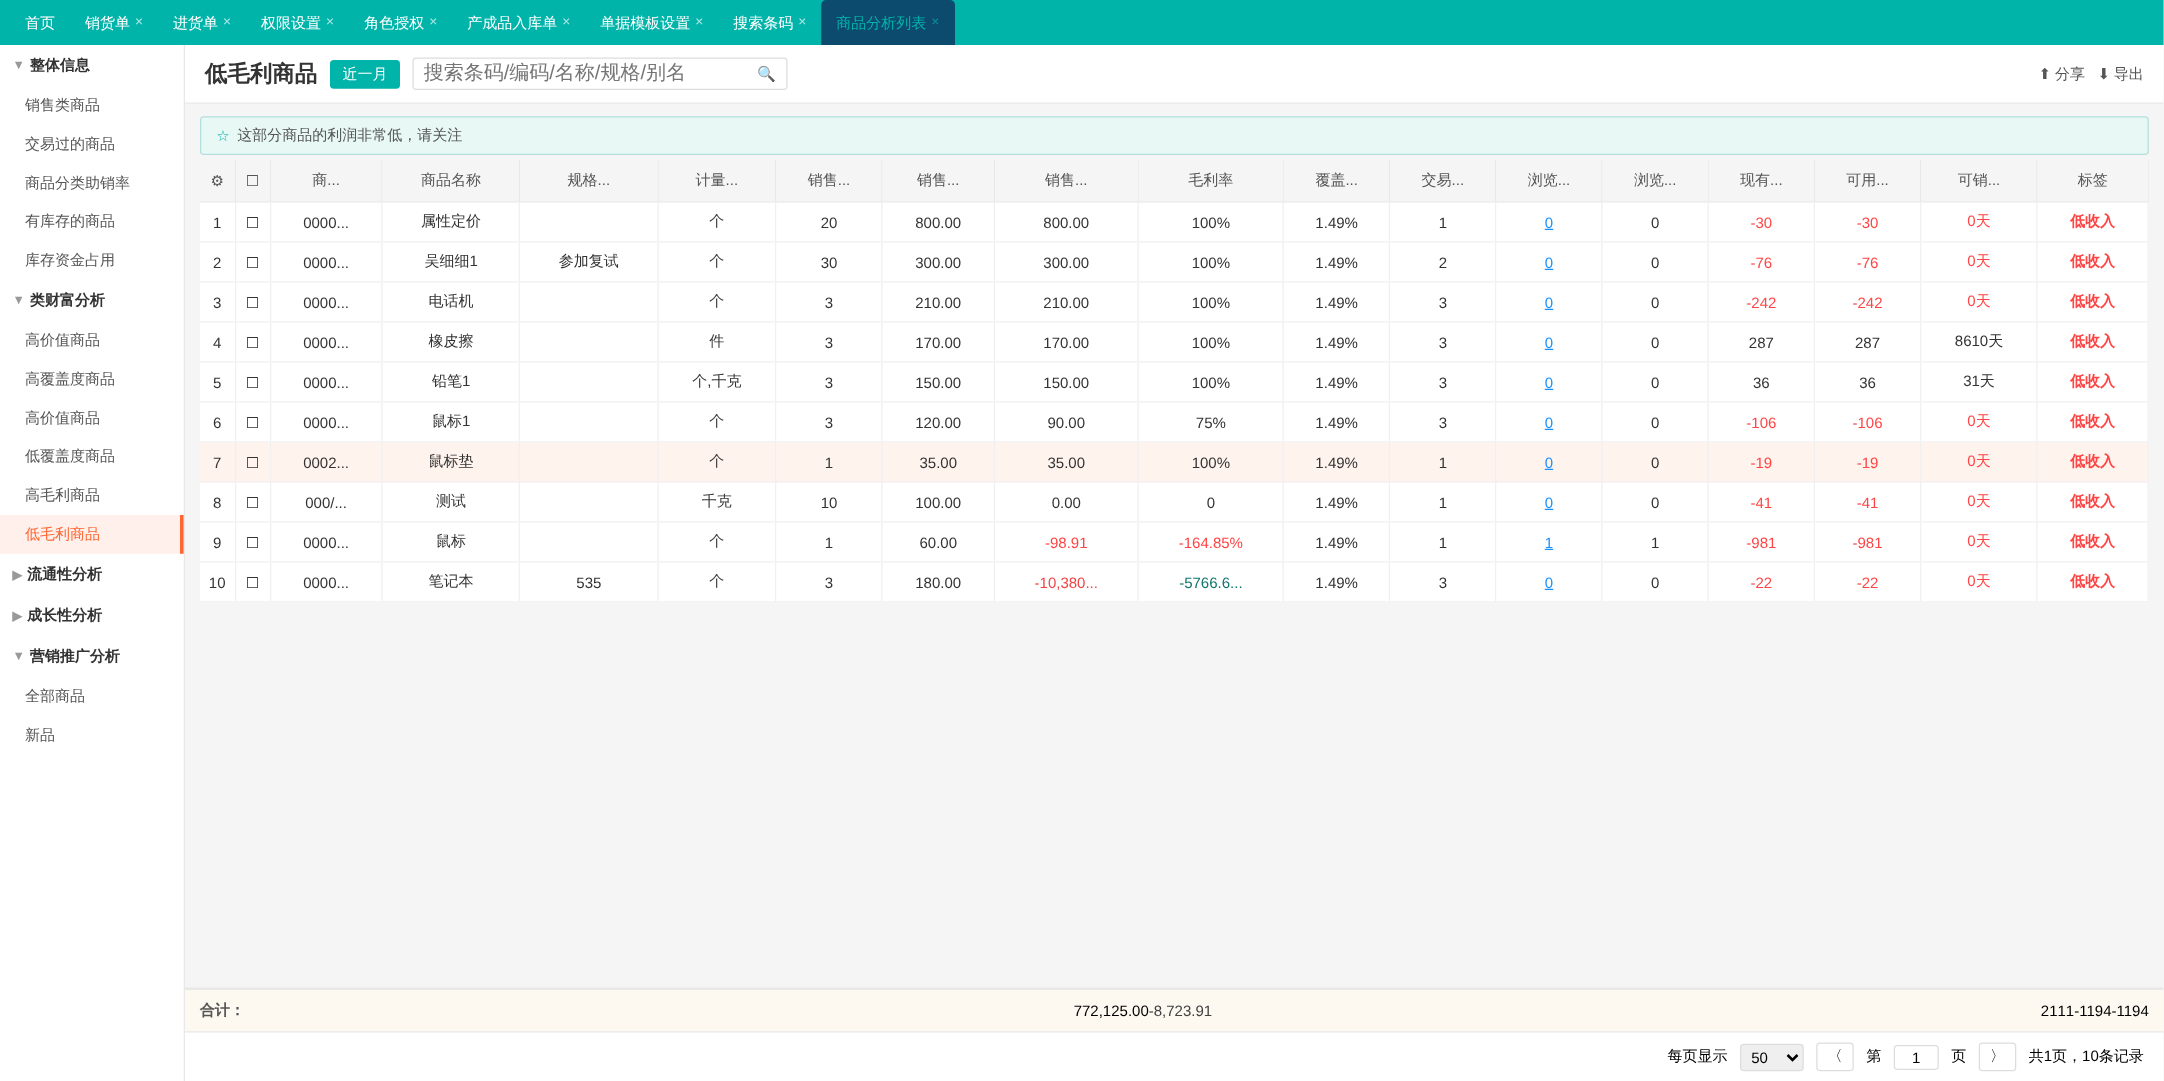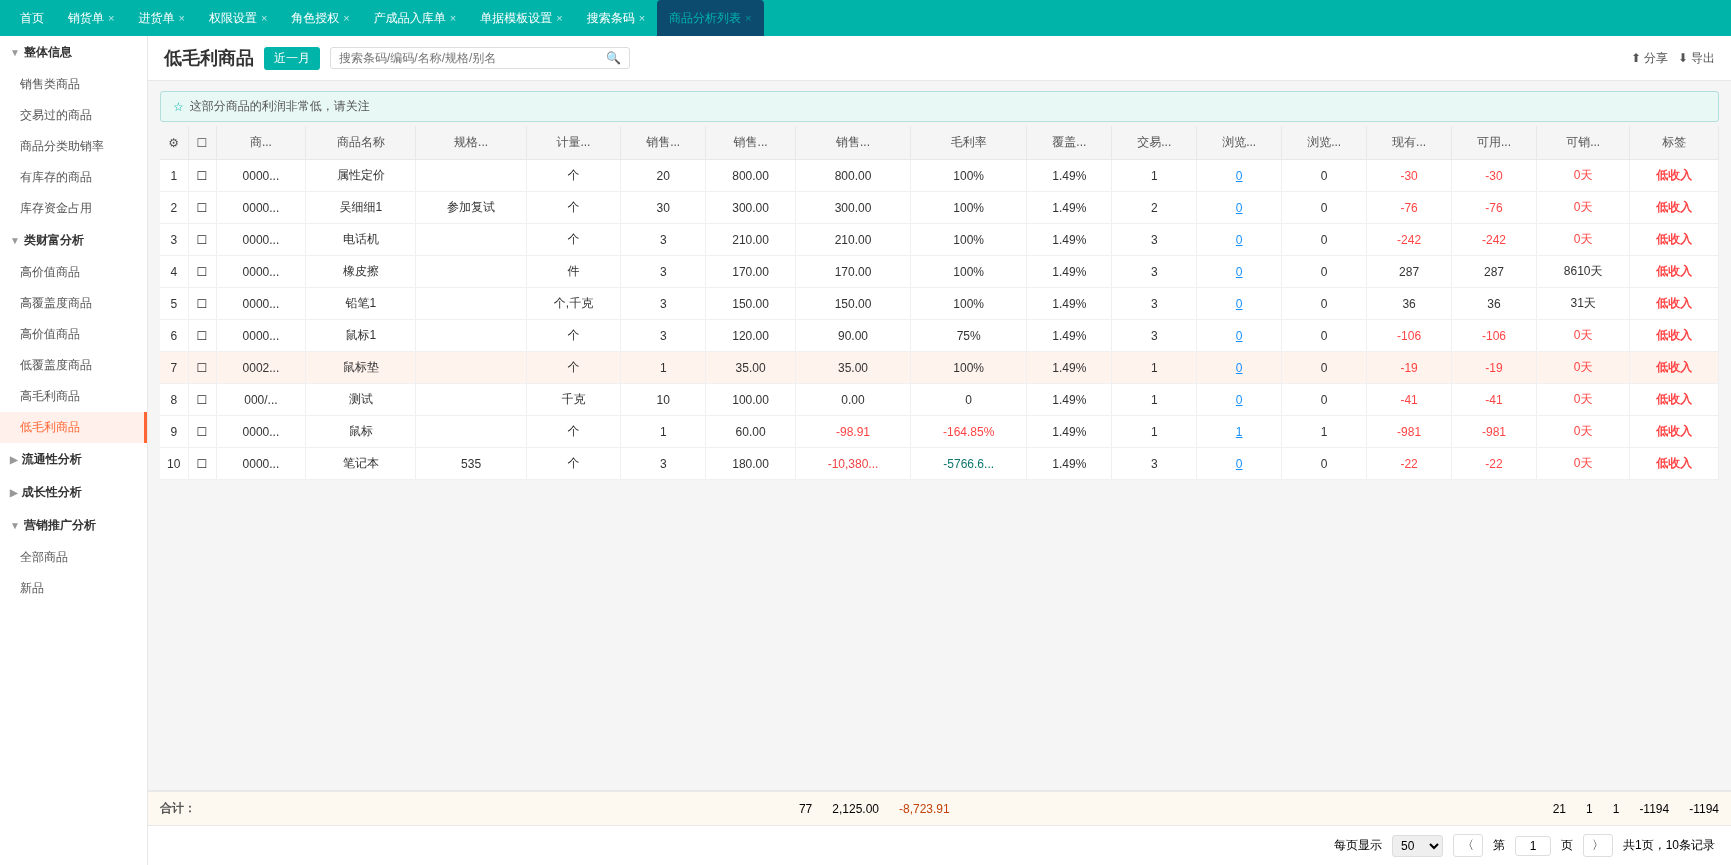--- a/index.html
+++ b/index.html
@@ -107,21 +107,21 @@
       align-items: center;
       border: 1px solid #ddd;
       border-radius: 3px;
       padding: 3px 8px;
       background: #fff;
       max-width: 300px;
     }
     .search-box input {
       border: none;
       outline: none;
-      font-size: 12px;
+      font-size: 16px;
       color: #999;
       width: 100%;
     }
     .header-actions {
       display: flex;
       align-items: center;
       gap: 10px;
       margin-left: auto;
     }
     .header-action-btn {
@@ -197,21 +197,20 @@
       cursor: pointer;
     }
 
     
     .table-footer {
       background: #fef9f0;
       border-top: 2px solid #e8e8e8;
       padding: 8px 12px;
       display: flex;
       align-items: center;
-      gap: 20px;
     }
     .total-label { font-weight: bold; color: #555; }
 
     
     .pagination-bar {
       background: #fff;
       border-top: 1px solid #e8e8e8;
       padding: 8px 16px;
       display: flex;
       align-items: center;
@@ -577,21 +576,21 @@
     </tr>
           </tbody>
       </table>
     </div>
 
     <div class="table-footer">
       <span class="total-label">合计：</span>
       <span style="flex:1;"></span>
       <span>77</span>
       <span>2,125.00</span>
-      <span style="color:#c2410c;">-8,723.91</span>
+      <span style="color:#404040;">-8,723.91</span>
       <span style="flex:1;"></span>
       <span>21</span>
       <span>1</span>
       <span>1</span>
       <span>-1194</span>
       <span>-1194</span>
     </div>
 
     <div class="pagination-bar">
       <span>每页显示</span>

